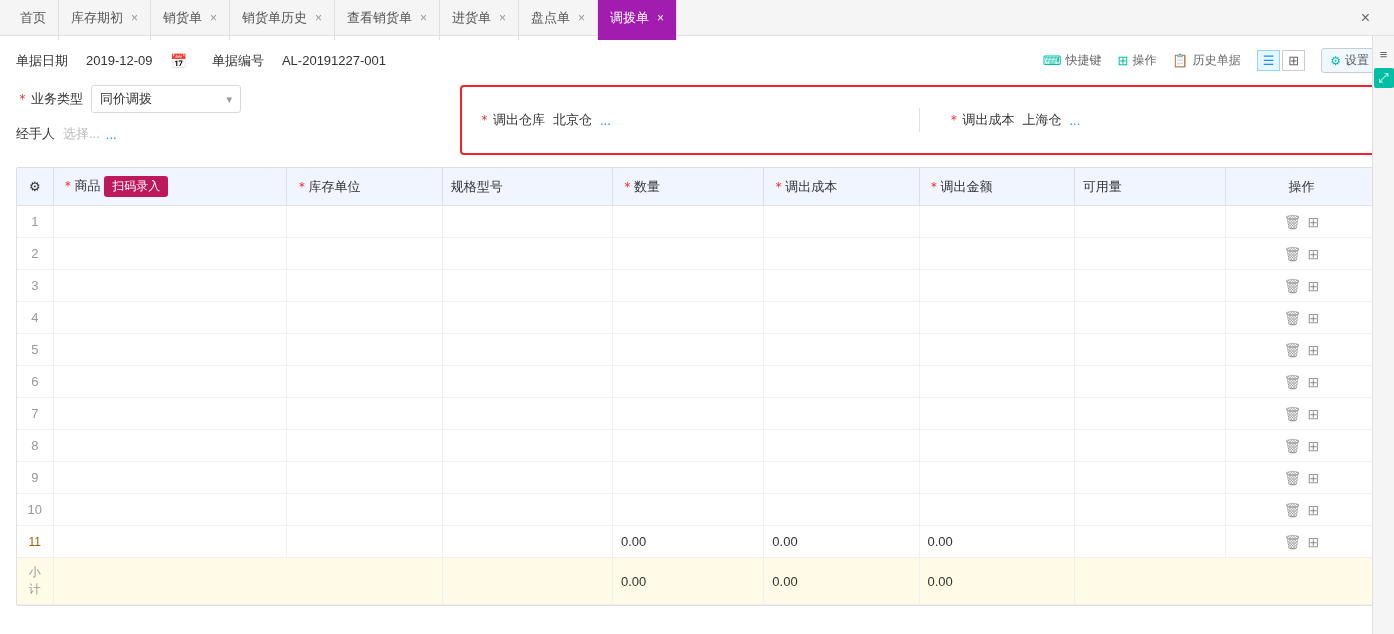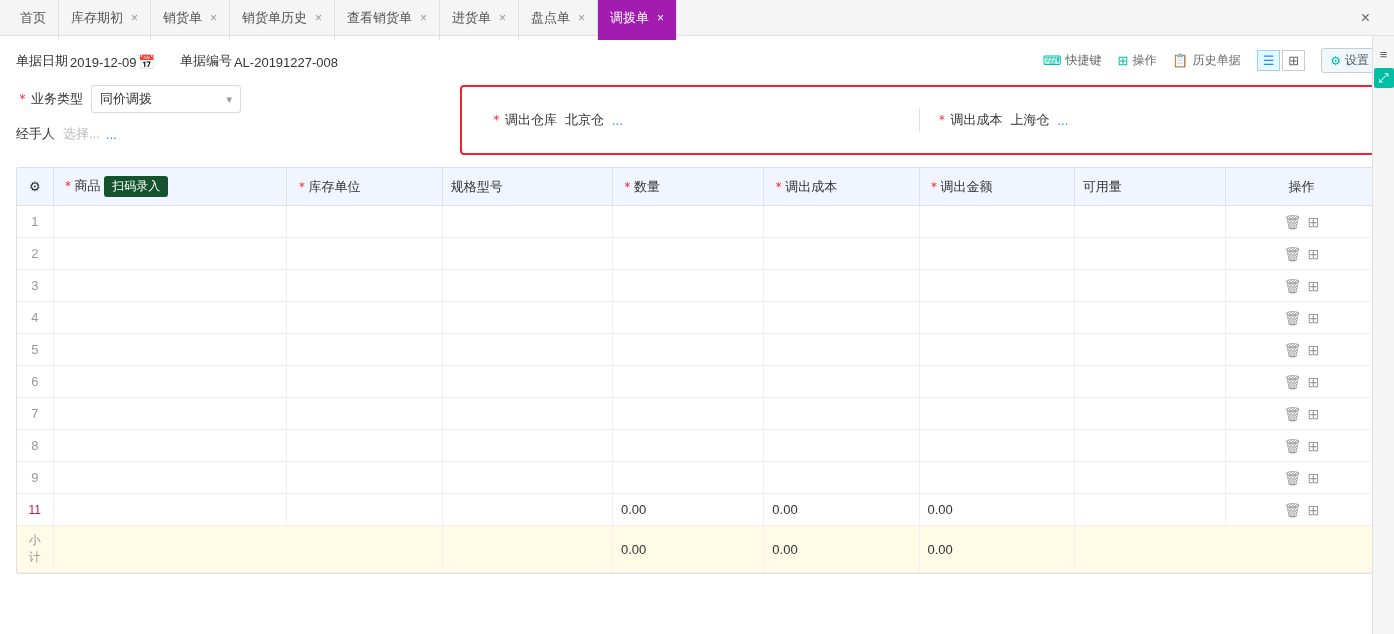--- a/index.html
+++ b/index.html
@@ -61,22 +61,22 @@
 
     
     .header-row {
       display: flex;
       align-items: center;
       margin-bottom: 12px;
       gap: 24px;
     }
     .header-field {
       display: flex;
-      align-items: flex-end;
-      gap: 2px;
+      align-items: center;
+      gap: 18px;
       font-size: 13px;
       color: #333;
     }
     .header-field-label { color: #333; }
     .header-field-value { color: #333; font-weight: 500; }
     .calendar-icon {
       cursor: pointer;
       color: #00bfa5;
       font-size: 14px;
     }
@@ -138,24 +138,24 @@
     .form-left {
       flex: 0 0 420px;
       display: flex;
       flex-direction: column;
       gap: 12px;
     }
     .form-right {
       flex: 1;
       border: 2px solid #f5222d;
       border-radius: 4px;
-      padding: 12px 28px;
-      display: flex;
-      align-items: center;
-      gap: 8px;
+      padding: 12px 16px;
+      display: flex;
+      align-items: center;
+      gap: 20px;
       min-height: 70px;
     }
 
     .form-field {
       display: flex;
       align-items: center;
       gap: 8px;
     }
     .form-field-label {
       color: #333;
@@ -228,40 +228,40 @@
       border-bottom: 1px solid #f0f0f0;
       border-right: 1px solid #f0f0f0;
       padding: 6px 8px;
       height: 32px;
     }
     tbody td:last-child { border-right: none; }
     tbody tr:last-child td { background: #fffbe6; font-weight: 500; }
     .row-num { color: #999; text-align: center; width: 30px; }
     .gear-col { width: 36px; text-align: center; }
     .scan-btn {
-      background: #14532d;
+      background: #be185d;
       color: #fff;
       border: none;
       border-radius: 3px;
       padding: 2px 8px;
       font-size: 12px;
       cursor: pointer;
       white-space: nowrap;
     }
     .col-product { min-width: 120px; }
     .col-unit { min-width: 80px; }
     .col-spec { min-width: 90px; }
     .col-qty { min-width: 80px; }
     .col-cost { min-width: 80px; }
     .col-amount { min-width: 80px; }
     .col-avail { min-width: 80px; }
     .col-ops { min-width: 80px; text-align: center; }
     .op-icons { display: flex; gap: 6px; justify-content: center; align-items: center; }
     .op-icon { color: #999; cursor: pointer; font-size: 14px; }
-    .subtotal-label { color: #be185d; font-size: 12px; text-align: center; }
+    .subtotal-label { color: #a16207; font-size: 12px; text-align: center; }
     .subtotal-val { color: #333; font-weight: 500; }
 
     
     .right-sidebar {
       position: fixed;
       right: 0;
       top: 36px;
       width: 22px;
       display: flex;
       flex-direction: column;
@@ -336,21 +336,21 @@
 <div class="main-content">
 
   <div class="header-row">
     <div class="header-field">
       <span class="header-field-label">单据日期</span>
       <span class="header-field-value">2019-12-09</span>
       <span class="calendar-icon">📅</span>
     </div>
     <div class="header-field">
       <span class="header-field-label">单据编号</span>
-      <span class="header-field-value">AL-20191227-008</span>
+      <span class="header-field-value">AL-20191227-001</span>
     </div>
     <div class="header-actions">
       <div class="action-btn">
         <span class="icon">⌨</span>
         <span>快捷键</span>
       </div>
       <div class="action-btn">
         <span class="icon">⊞</span>
         <span>操作</span>
       </div>
@@ -582,20 +582,36 @@
     <td class="col-amount"></td>
     <td class="col-avail"></td>
     <td class="col-ops">
       <div class="op-icons">
         <span class="op-icon">🗑</span>
         <span class="op-icon">⊞</span>
       </div>
     </td>
   </tr>
           <tr>
+    <td class="row-num">10</td>
+    <td class="col-product"></td>
+    <td class="col-unit"></td>
+    <td class="col-spec"></td>
+    <td class="col-qty"></td>
+    <td class="col-cost"></td>
+    <td class="col-amount"></td>
+    <td class="col-avail"></td>
+    <td class="col-ops">
+      <div class="op-icons">
+        <span class="op-icon">🗑</span>
+        <span class="op-icon">⊞</span>
+      </div>
+    </td>
+  </tr>
+          <tr>
   <td class="subtotal-label">11</td>
   <td class="col-product"></td>
   <td class="col-unit"></td>
   <td class="col-spec"></td>
   <td class="col-qty subtotal-val">0.00</td>
   <td class="col-cost subtotal-val">0.00</td>
   <td class="col-amount subtotal-val">0.00</td>
   <td class="col-avail"></td>
   <td class="col-ops">
     <div class="op-icons">

